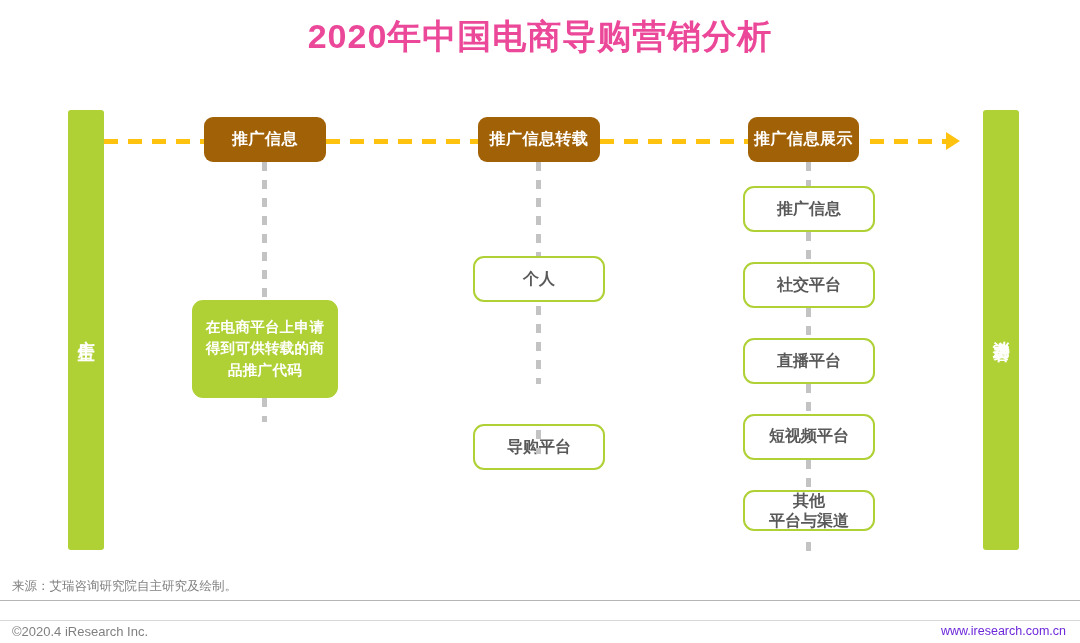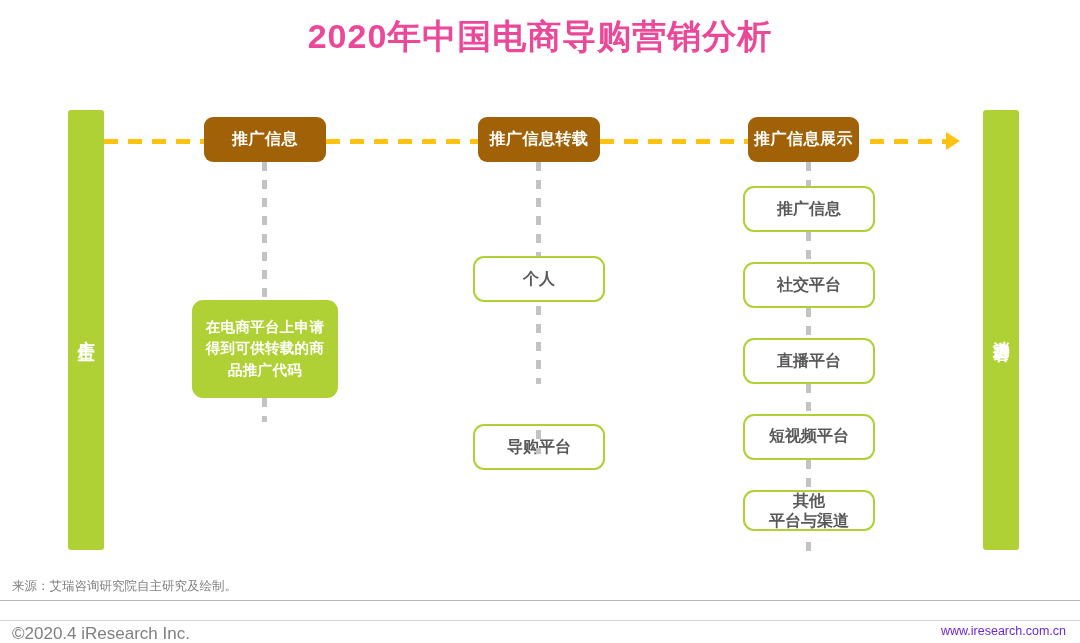--- a/index.html
+++ b/index.html
@@ -136,21 +136,21 @@
     position: absolute;
     left: 0; width: 1080px;
     height: 1px;
     background: #b5b5b5;
   }
   .rule.top  { top: 600px; }
   .rule.bot  { top: 620px; height: 1px; background: #d8d8d8; }
   .copyright {
     position: absolute;
     left: 12px; top: 624px;
-    font-size: 17px;
+    font-size: 13px;
     color: #808080;
     white-space: nowrap;
   }
   .website {
     position: absolute;
     right: 14px; top: 624px;
     font-size: 12.5px;
     color: #6d28d9;
     white-space: nowrap;
   }

